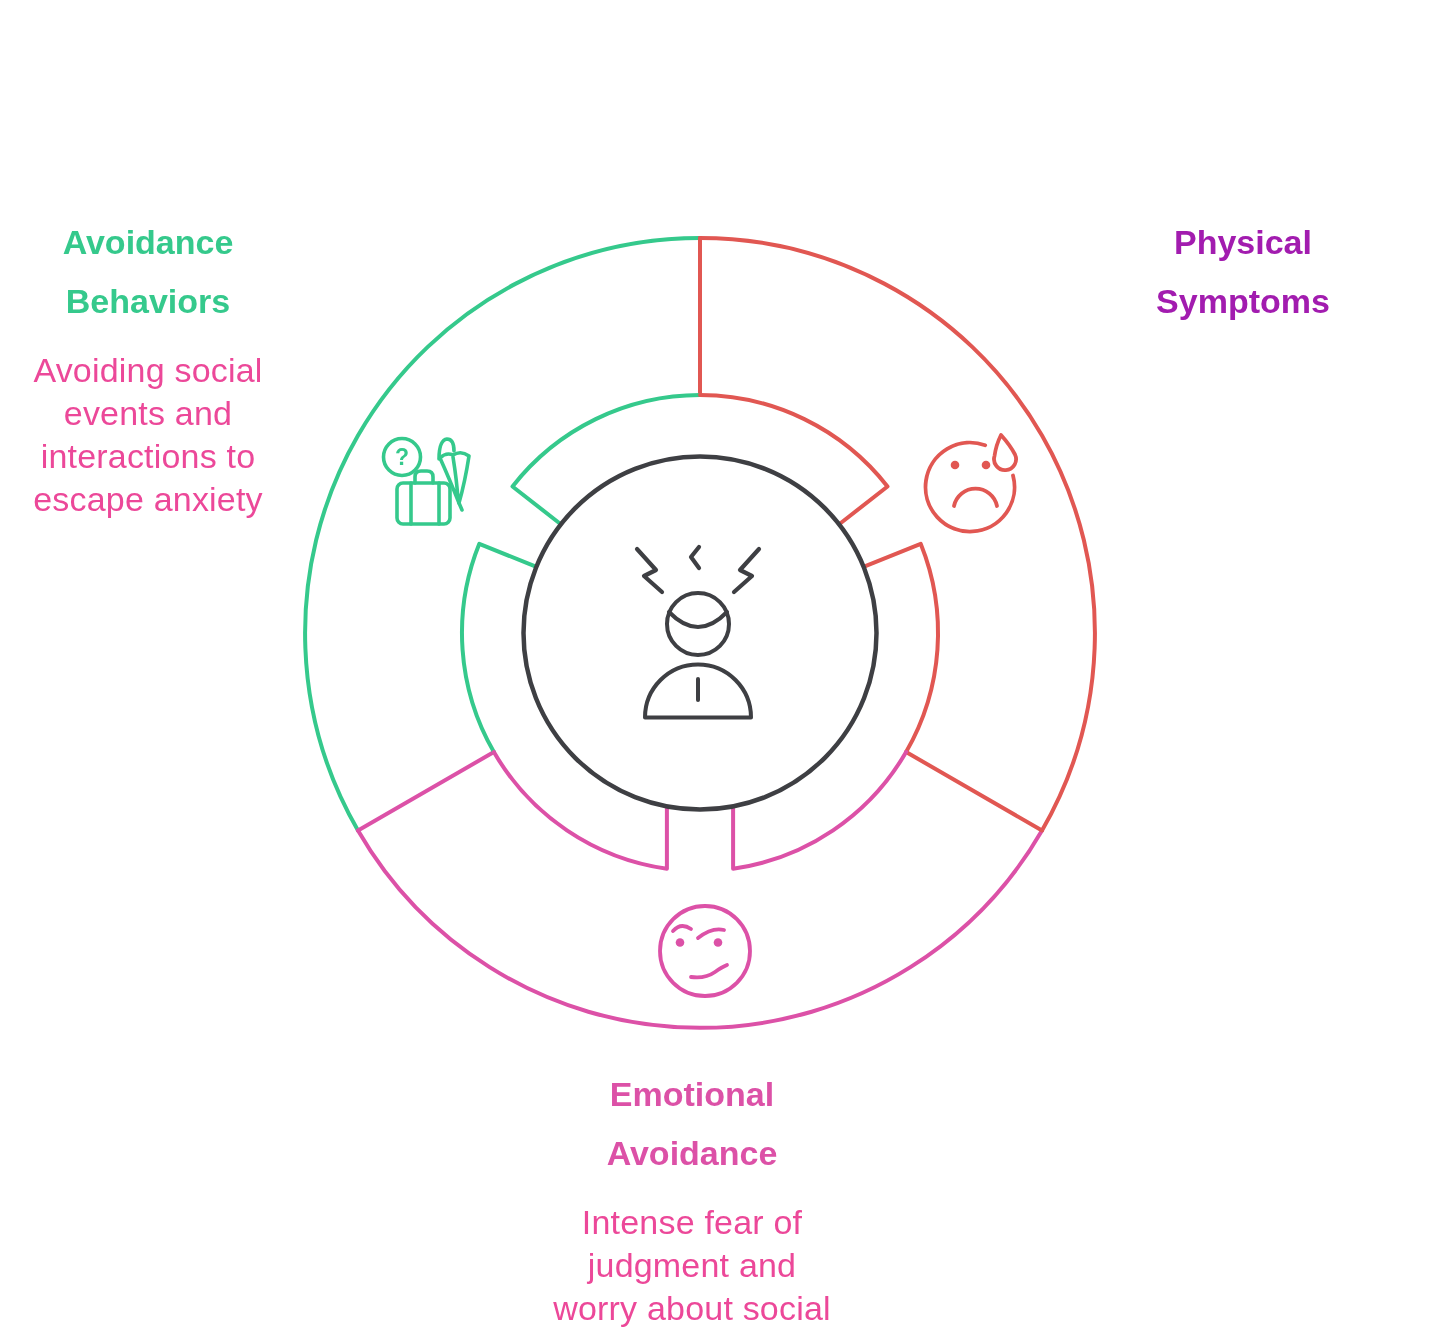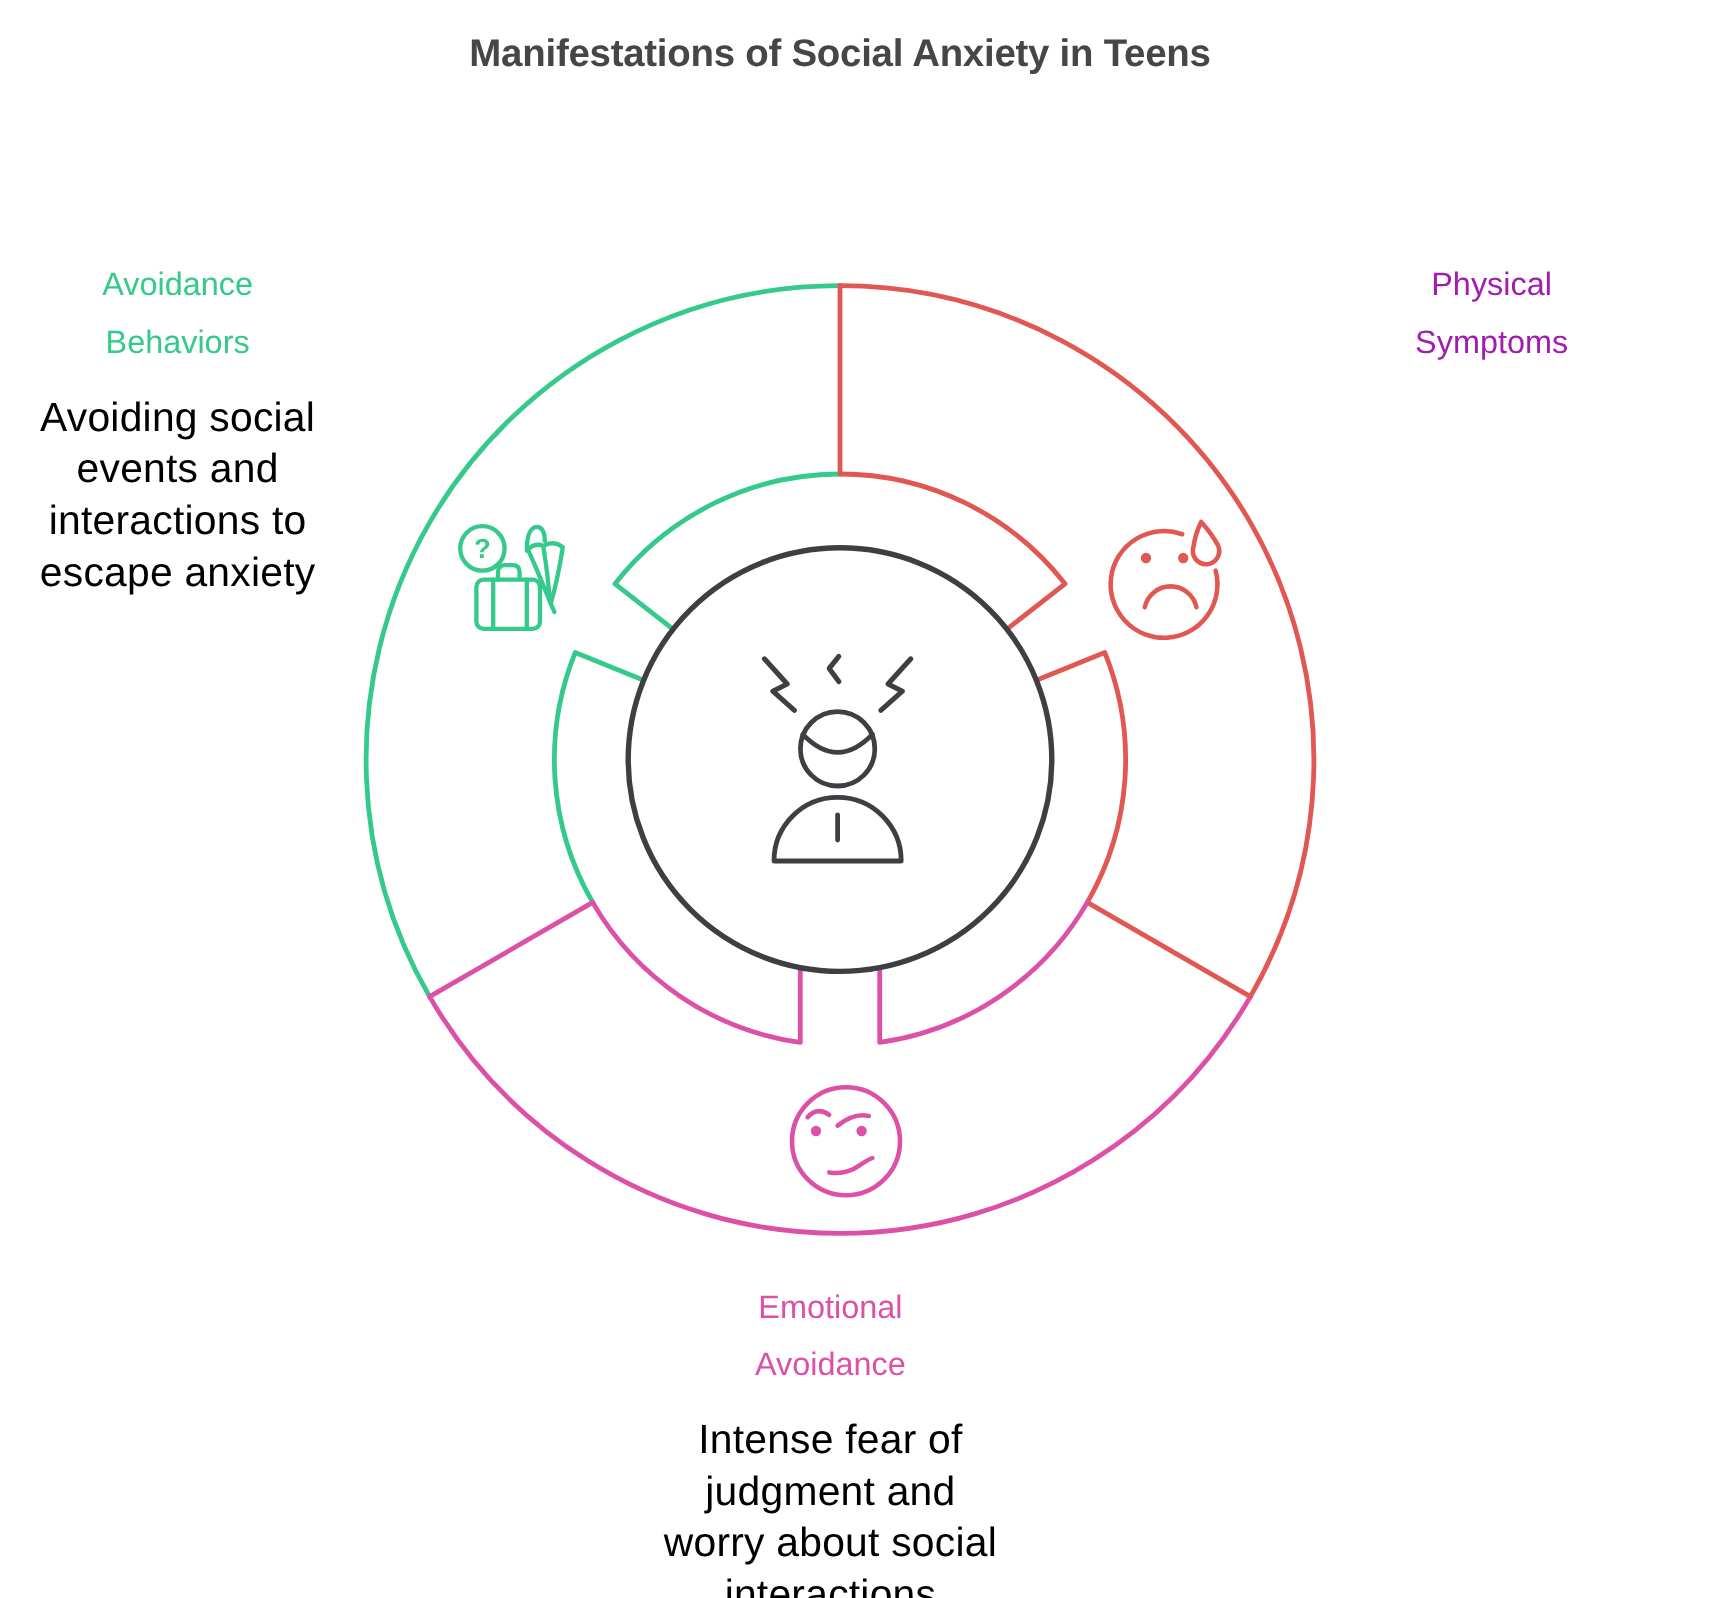--- a/index.html
+++ b/index.html
@@ -6,40 +6,39 @@
   .canvas {
     position:relative; width:1431px; height:1332px; background:#ffffff;
     font-family:"Liberation Sans", sans-serif; overflow:hidden;
   }
   .page-title {
     position:absolute; top:24px; left:0; width:1400px;
     text-align:center; font-size:32px; font-weight:bold;
     color:#464646; letter-spacing:-0.2px; line-height:40px;
   }
   .label-block { position:absolute; text-align:center; white-space:pre-line; }
-  .label-heading { font-size:27px; font-weight:normal; line-height:48px; }
-  .label-desc   { font-size:34px; color:#000000; line-height:43px; letter-spacing:0.2px; }
+  .label-heading { font-size:34px; font-weight:bold; line-height:59px; }
+  .label-desc   { font-size:34px; color:#ec4899; line-height:43px; letter-spacing:0.2px; }
   .block-left   { left:8px;    top:195px;  width:280px; }
   .block-right  { left:1093px; top:195px;  width:300px; }
   .block-bottom { left:527px;  top:1047px; width:330px; }
   svg.diagram { position:absolute; left:0; top:0; }
   .stroke-g { stroke:#35C98C; fill:none; }
   .stroke-r { stroke:#E15752; fill:none; }
   .stroke-p { stroke:#DC51A7; fill:none; }
   .stroke-d { stroke:#3E3F43; fill:none; }
   .fill-r { fill:#E15752; stroke:none; }
   .fill-p { fill:#DC51A7; stroke:none; }
   .qmark { font-family:"Liberation Sans", sans-serif; font-weight:bold; font-size:23px; fill:#35C98C; }
 </style>
 </head>
 <body>
 
 <div class="canvas">
 
-  <div class="page-title">Manifestations of Social Anxiety in Teens</div>
 
   <div class="label-block block-left">
     <div class="label-heading" style="color: rgb(53, 201, 140);">Avoidance
 Behaviors</div>
     <div class="label-desc">Avoiding social
 events and
 interactions to
 escape anxiety</div>
   </div>
 

